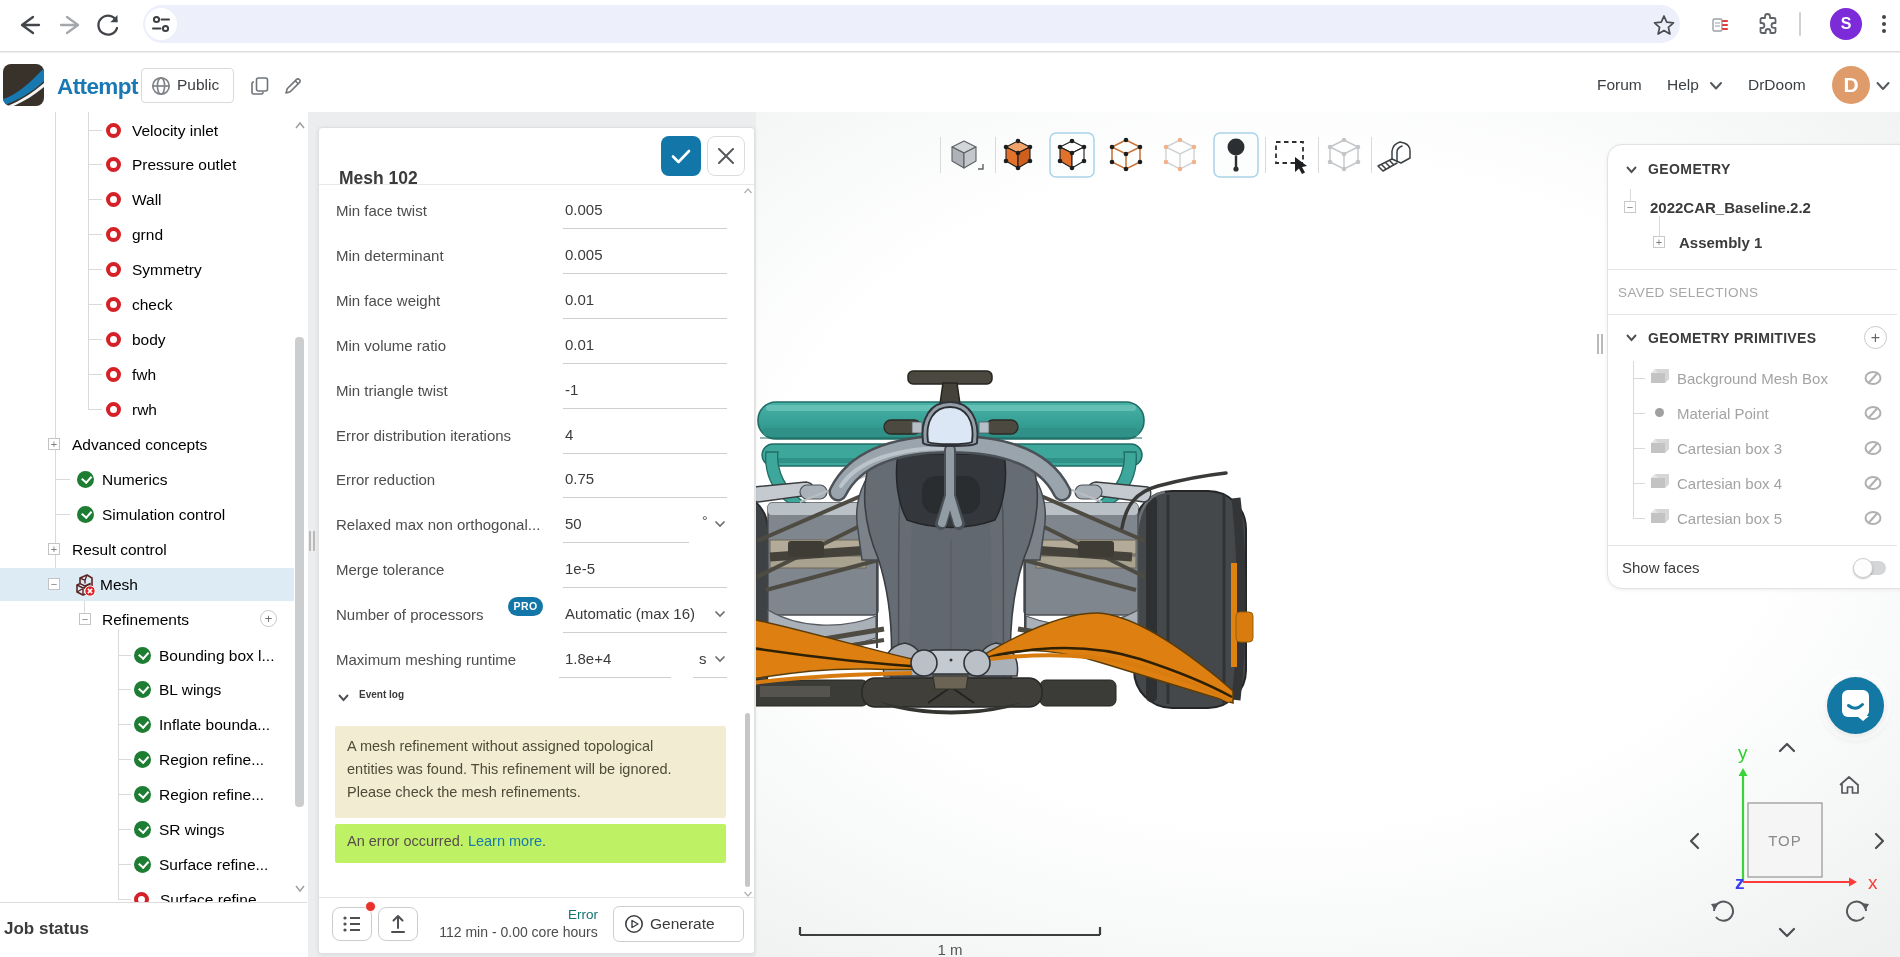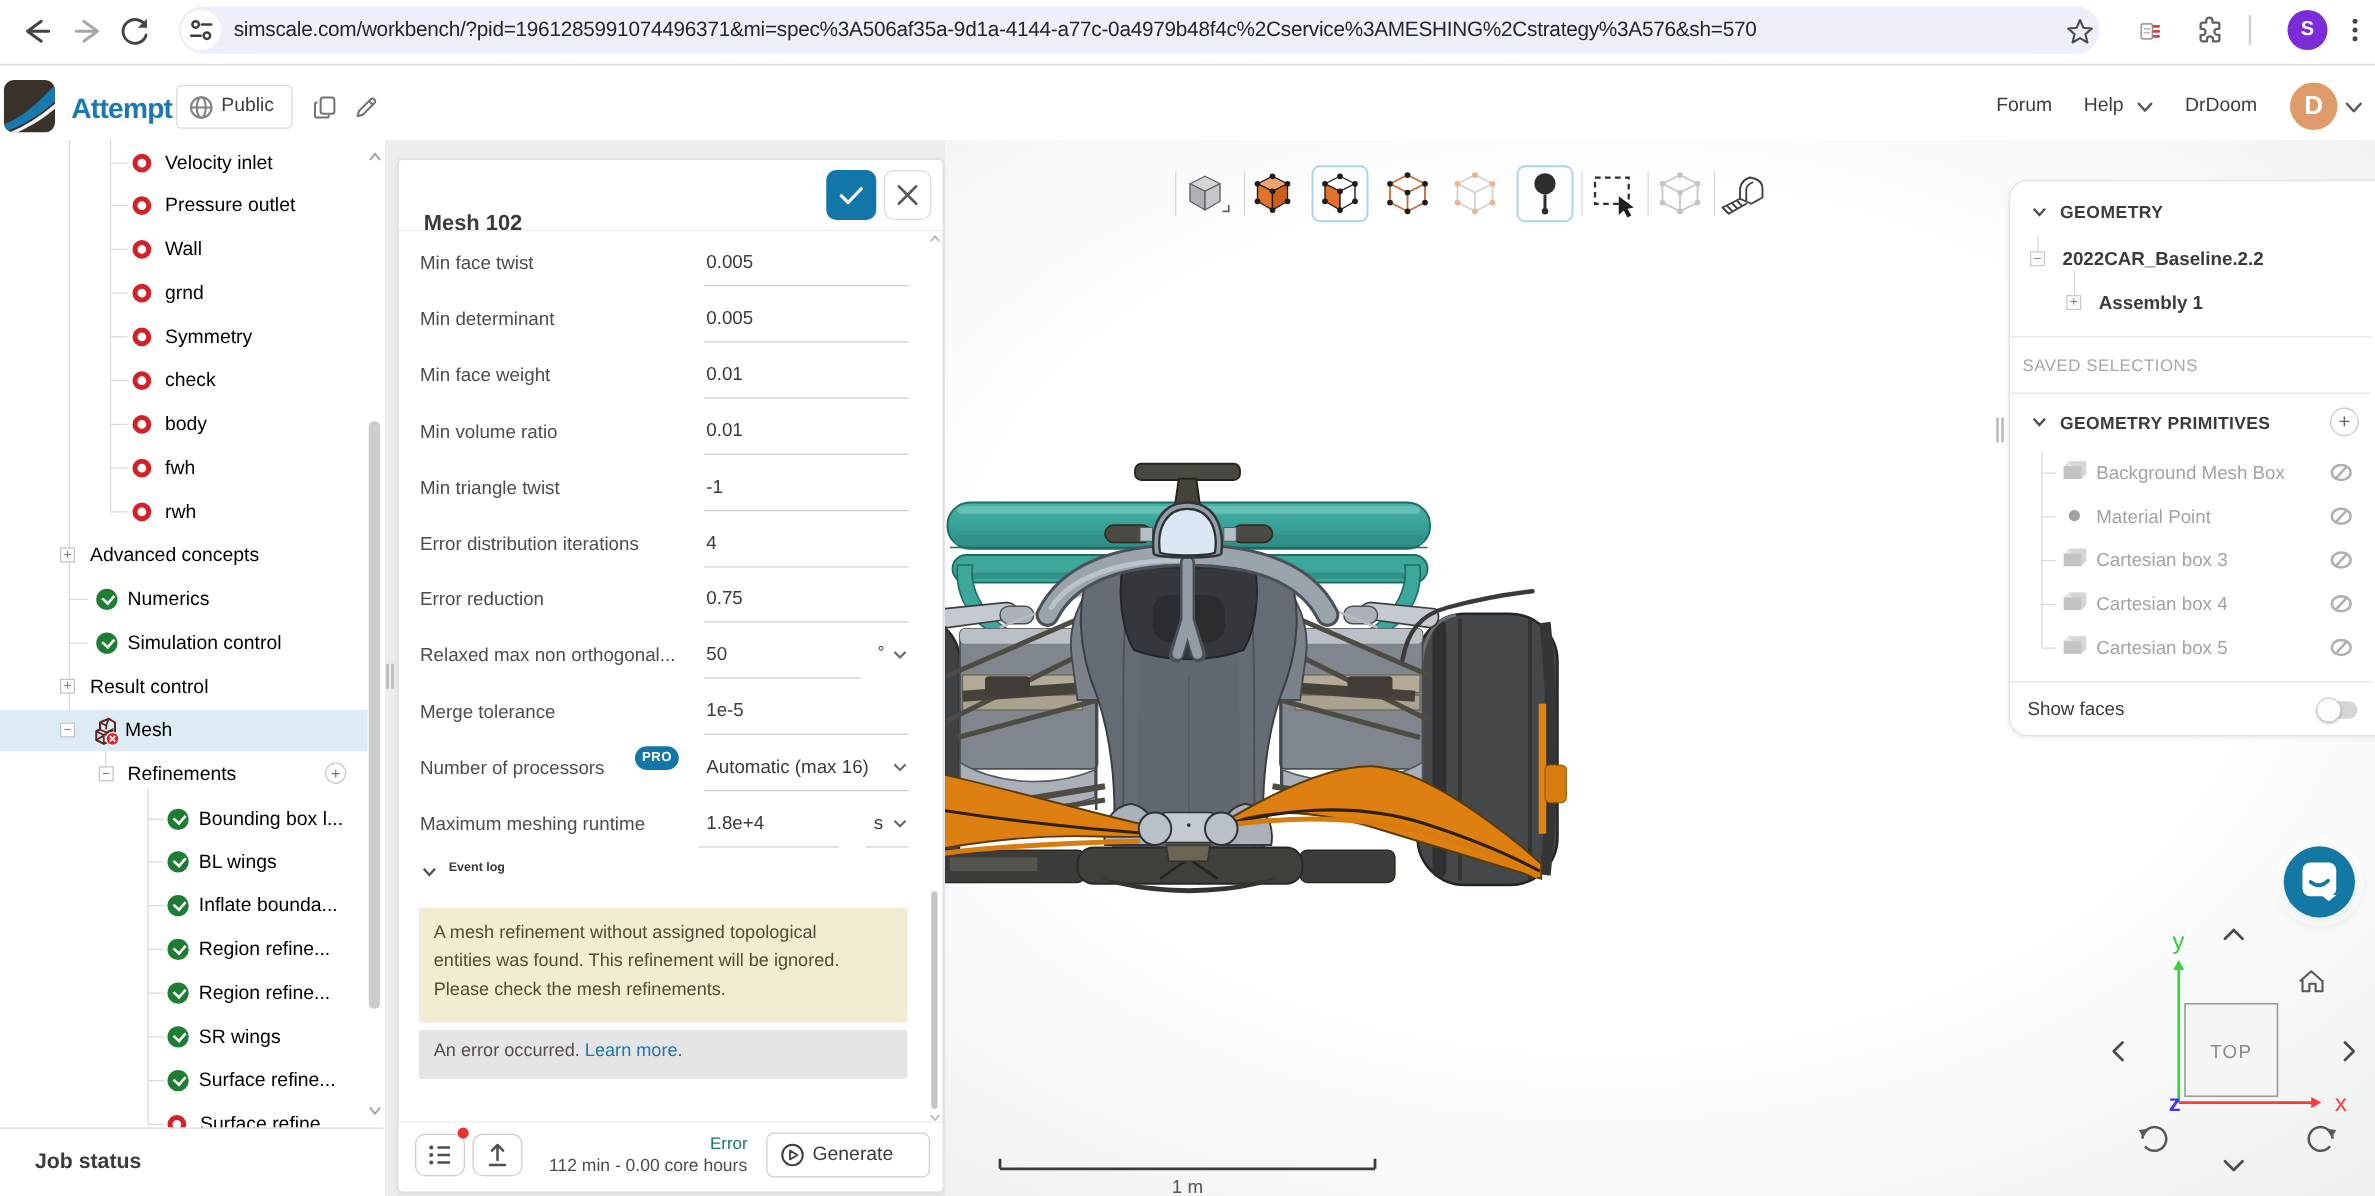--- a/index.html
+++ b/index.html
@@ -10,21 +10,21 @@
   #urlpill { position:absolute; left:143px; top:5px; width:1537px; height:38px; border-radius:19px; background:#edf0fa; }
   #urltext { position:absolute; left:44px; top:0; height:38px; line-height:38px; font-size:16.6px; color:#23262a; white-space:nowrap; letter-spacing:-0.2px; }
   
   #apphead { position:absolute; left:0; top:53px; width:1900px; height:59px; background:#ffffff; z-index:50; }
   .hbtn-txt { font-size:15.5px; color:#3a3f44; }
   
   #sidebar { position:absolute; left:0; top:112px; width:308px; height:845px; background:#ffffff; z-index:10; }
   .trow { position:absolute; height:33px; display:flex; align-items:center; font-size:15.5px; color:#000000; white-space:nowrap; }
   .tline { position:absolute; background:#d9d9d9; }
   .pm { position:absolute; width:12px; height:12px; border:1px solid #c4c4c4; background:#fff; color:#7d7d7d; font-size:11px; line-height:10px; text-align:center; z-index:3;}
-  #jobstatus { position:absolute; left:0; top:790px; width:307px; height:55px; background:#fff; border-top:1px solid #dcdcdc; font-size:17px; font-weight:600; color:#3b3b3b; line-height:52px; padding-left:28px; }
+  #jobstatus { position:absolute; left:0; top:790px; width:307px; height:55px; background:#fff; border-top:1px solid #dcdcdc; font-size:17px; font-weight:600; color:#3b3b3b; line-height:52px; padding-left:4px; }
   .rico { display:inline-block; box-sizing:content-box; width:7px; height:7px; border:4.4px solid #d62027; border-radius:50%; background:#fff; flex:none; }
   .gico { display:inline-block; width:17px; height:17px; border-radius:50%; background:#1d7d33; flex:none; position:relative; }
   .gico::after { content:""; position:absolute; left:4.5px; top:3.5px; width:7px; height:4.5px; border-left:2.4px solid #fff; border-bottom:2.4px solid #fff; transform:rotate(-48deg); }
   
   #viewport { position:absolute; left:756px; top:112px; width:1144px; height:845px; background:radial-gradient(ellipse 900px 600px at 46% 45%, #ffffff 55%, #eff1f1 100%); z-index:1; }
   
   #meshpanel { position:absolute; left:318px; top:127px; width:437px; height:827px; background:#fff; border:1px solid #e0e0e0; border-radius:4px; box-shadow:0 1px 4px rgba(0,0,0,.08); z-index:20; }
   .mrow-label { position:absolute; left:17px; font-size:15px; color:#4d4d4d; }
   .mrow-val { position:absolute; left:246px; font-size:15px; color:#3b3b3b; }
   .uline { position:absolute; height:1px; background:#cfcfcf; }
@@ -45,21 +45,20 @@
     <path d="M109.5 9 L109.5 16.2 L102.3 16.2 Z" fill="#41454a"></path>
   </svg>
   <div id="urlpill">
     <svg class="abs" style="left:2px;top:3px" width="32" height="32" viewBox="0 0 32 32">
       <circle cx="16" cy="16" r="16" fill="#ffffff"></circle>
       <circle cx="11.5" cy="11.5" r="2.6" stroke="#3c4043" stroke-width="2" fill="none"></circle>
       <line x1="16.5" y1="11.5" x2="24" y2="11.5" stroke="#3c4043" stroke-width="2" stroke-linecap="round"></line>
       <line x1="8" y1="20.5" x2="15.5" y2="20.5" stroke="#3c4043" stroke-width="2" stroke-linecap="round"></line>
       <circle cx="20.5" cy="20.5" r="2.6" stroke="#3c4043" stroke-width="2" fill="none"></circle>
     </svg>
-    <div id="urltext">simscale.com/workbench/?pid=1961285991074496371&amp;mi=spec%3A506af35a-9d1a-4144-a77c-0a4979b48f4c%2Cservice%3AMESHING%2Cstrategy%3A576&amp;sh=570</div>
     <svg class="abs" style="left:1509px;top:8px" width="24" height="24" viewBox="0 0 24 24">
       <path d="M12 3 L14.7 9.2 L21.5 9.8 L16.4 14.3 L17.9 21 L12 17.5 L6.1 21 L7.6 14.3 L2.5 9.8 L9.3 9.2 Z" fill="none" stroke="#4a4e52" stroke-width="1.7" stroke-linejoin="round"></path>
     </svg>
   </div>
 
   <svg class="abs" style="left:1710px;top:15px" width="20" height="20" viewBox="0 0 20 20">
     <rect x="3" y="4" width="9" height="12" rx="1.5" fill="#fff" stroke="#9aa0a6" stroke-width="1.4"></rect>
     <path d="M13 6 L17 6 M13 10 L17 10 M13 14 L17 14" stroke="#e04040" stroke-width="2.2" stroke-linecap="round"></path>
     <path d="M5 8 h5 M5 11 h5" stroke="#b9bdc2" stroke-width="1.4"></path>
   </svg>
@@ -584,21 +583,21 @@
     </svg>
   <div class="uline" style="left:240px;top:549px;width:112px"></div>
   <div class="uline" style="left:374px;top:549px;width:34px"></div>
 
   <svg class="abs" style="left:17px;top:564px" width="15" height="12" viewBox="0 0 15 12">
       <path d="M3 3 L7.5 8 L12 3" fill="none" stroke="#4c5054" stroke-width="1.9"></path>
     </svg>
   <div class="abs" style="left:40px;top:561px;font-size:10px;font-weight:bold;color:#3b3b3b;">Event log</div>
 
   <div class="abs" style="left:16px;top:598px;width:391px;height:92px;background:#f2edd2;border-radius:2px;padding:9px 12px;font-size:14.5px;line-height:23px;color:#4f4b38;">A mesh refinement without assigned topological<br>entities was found. This refinement will be ignored.<br>Please check the mesh refinements.</div>
-  <div class="abs" style="left:16px;top:696px;width:391px;height:39px;background:#e5e5e5;border-radius:2px;padding:9px 12px;font-size:14.5px;color:#574c4c;">An error occurred. <span style="color:#1779af">Learn more</span>.</div>
+  <div class="abs" style="left:16px;top:696px;width:391px;height:39px;background:#bef264;border-radius:2px;padding:9px 12px;font-size:14.5px;color:#574c4c;">An error occurred. <span style="color:#1779af">Learn more</span>.</div>
 
   <div class="abs" style="left:426px;top:585px;width:5px;height:174px;background:#c4c6c7;border-radius:3px;"></div>
   <svg class="abs" style="left:424px;top:59px" width="10" height="8" viewBox="0 0 10 8">
       <path d="M1.5 6 L5 2 L8.5 6" fill="none" stroke="#b5b5b5" stroke-width="1.4"></path>
     </svg>
   <svg class="abs" style="left:424px;top:762px" width="10" height="8" viewBox="0 0 10 8">
       <path d="M1.5 2 L5 6 L8.5 2" fill="none" stroke="#b5b5b5" stroke-width="1.4"></path>
     </svg>
 
   <div class="abs" style="left:0;top:769px;width:435px;height:56px;border-top:1px solid #e4e4e4;background:#fff;border-radius:0 0 4px 4px;"></div>

